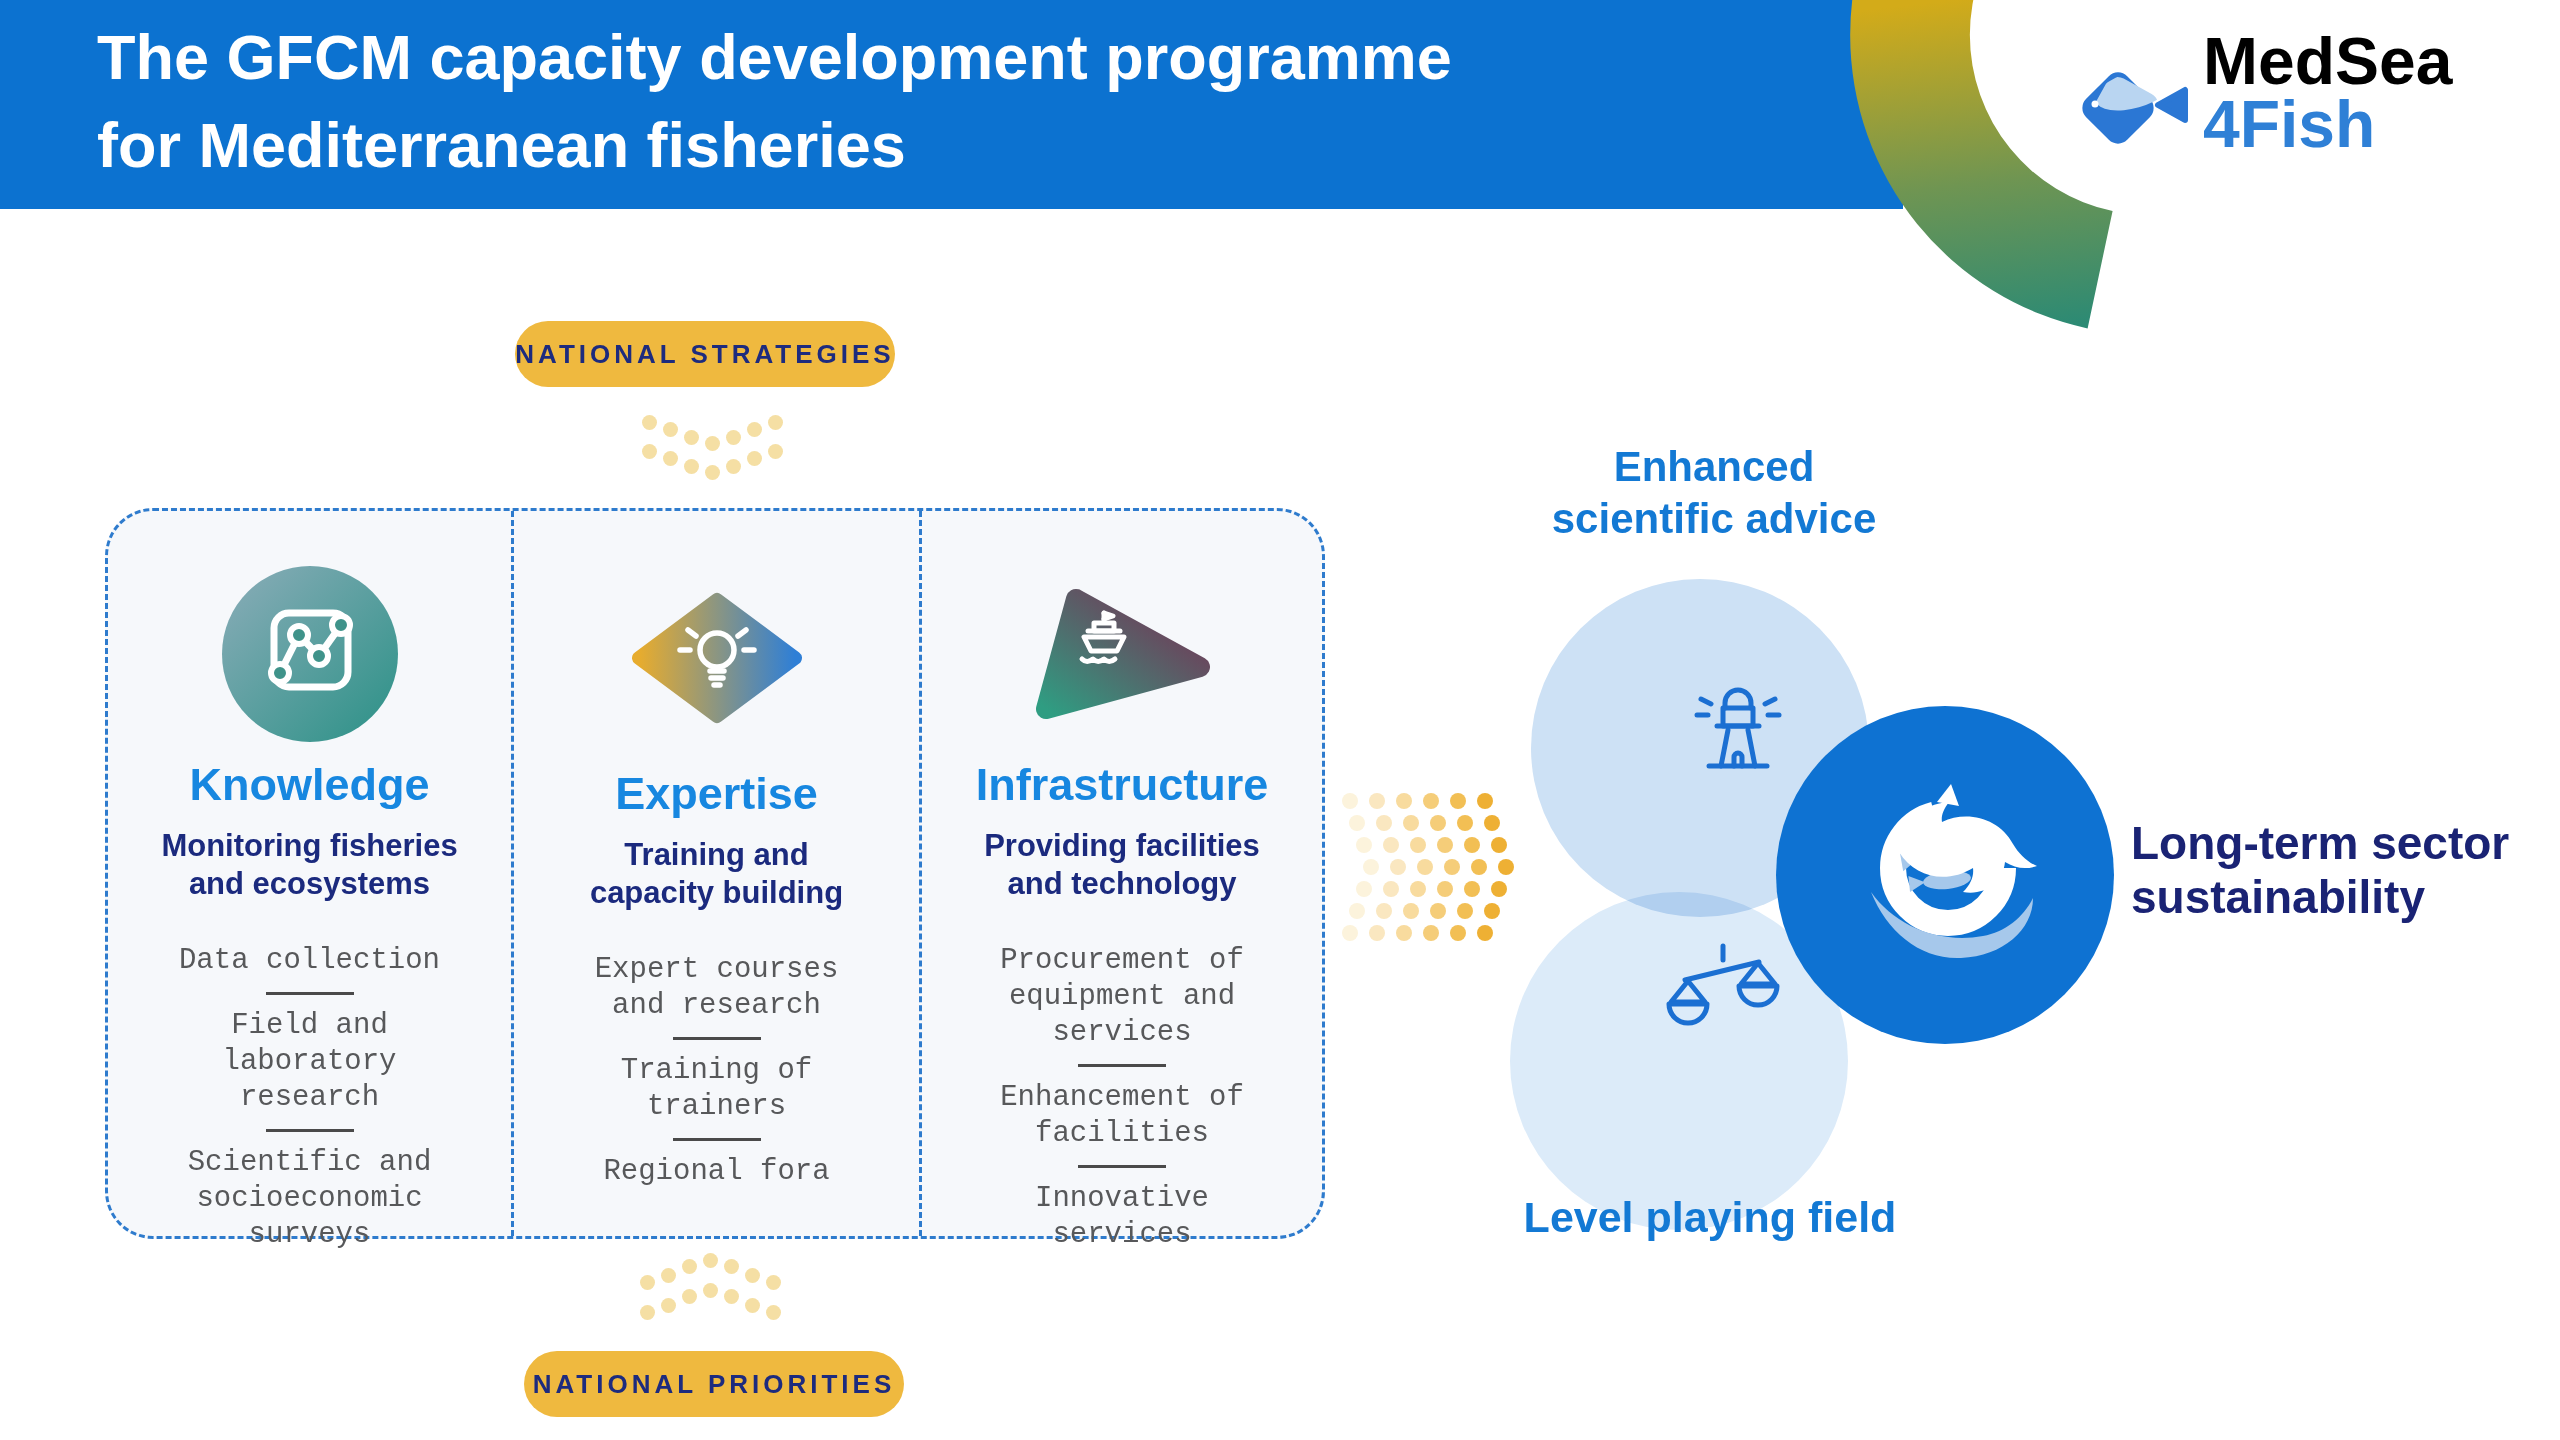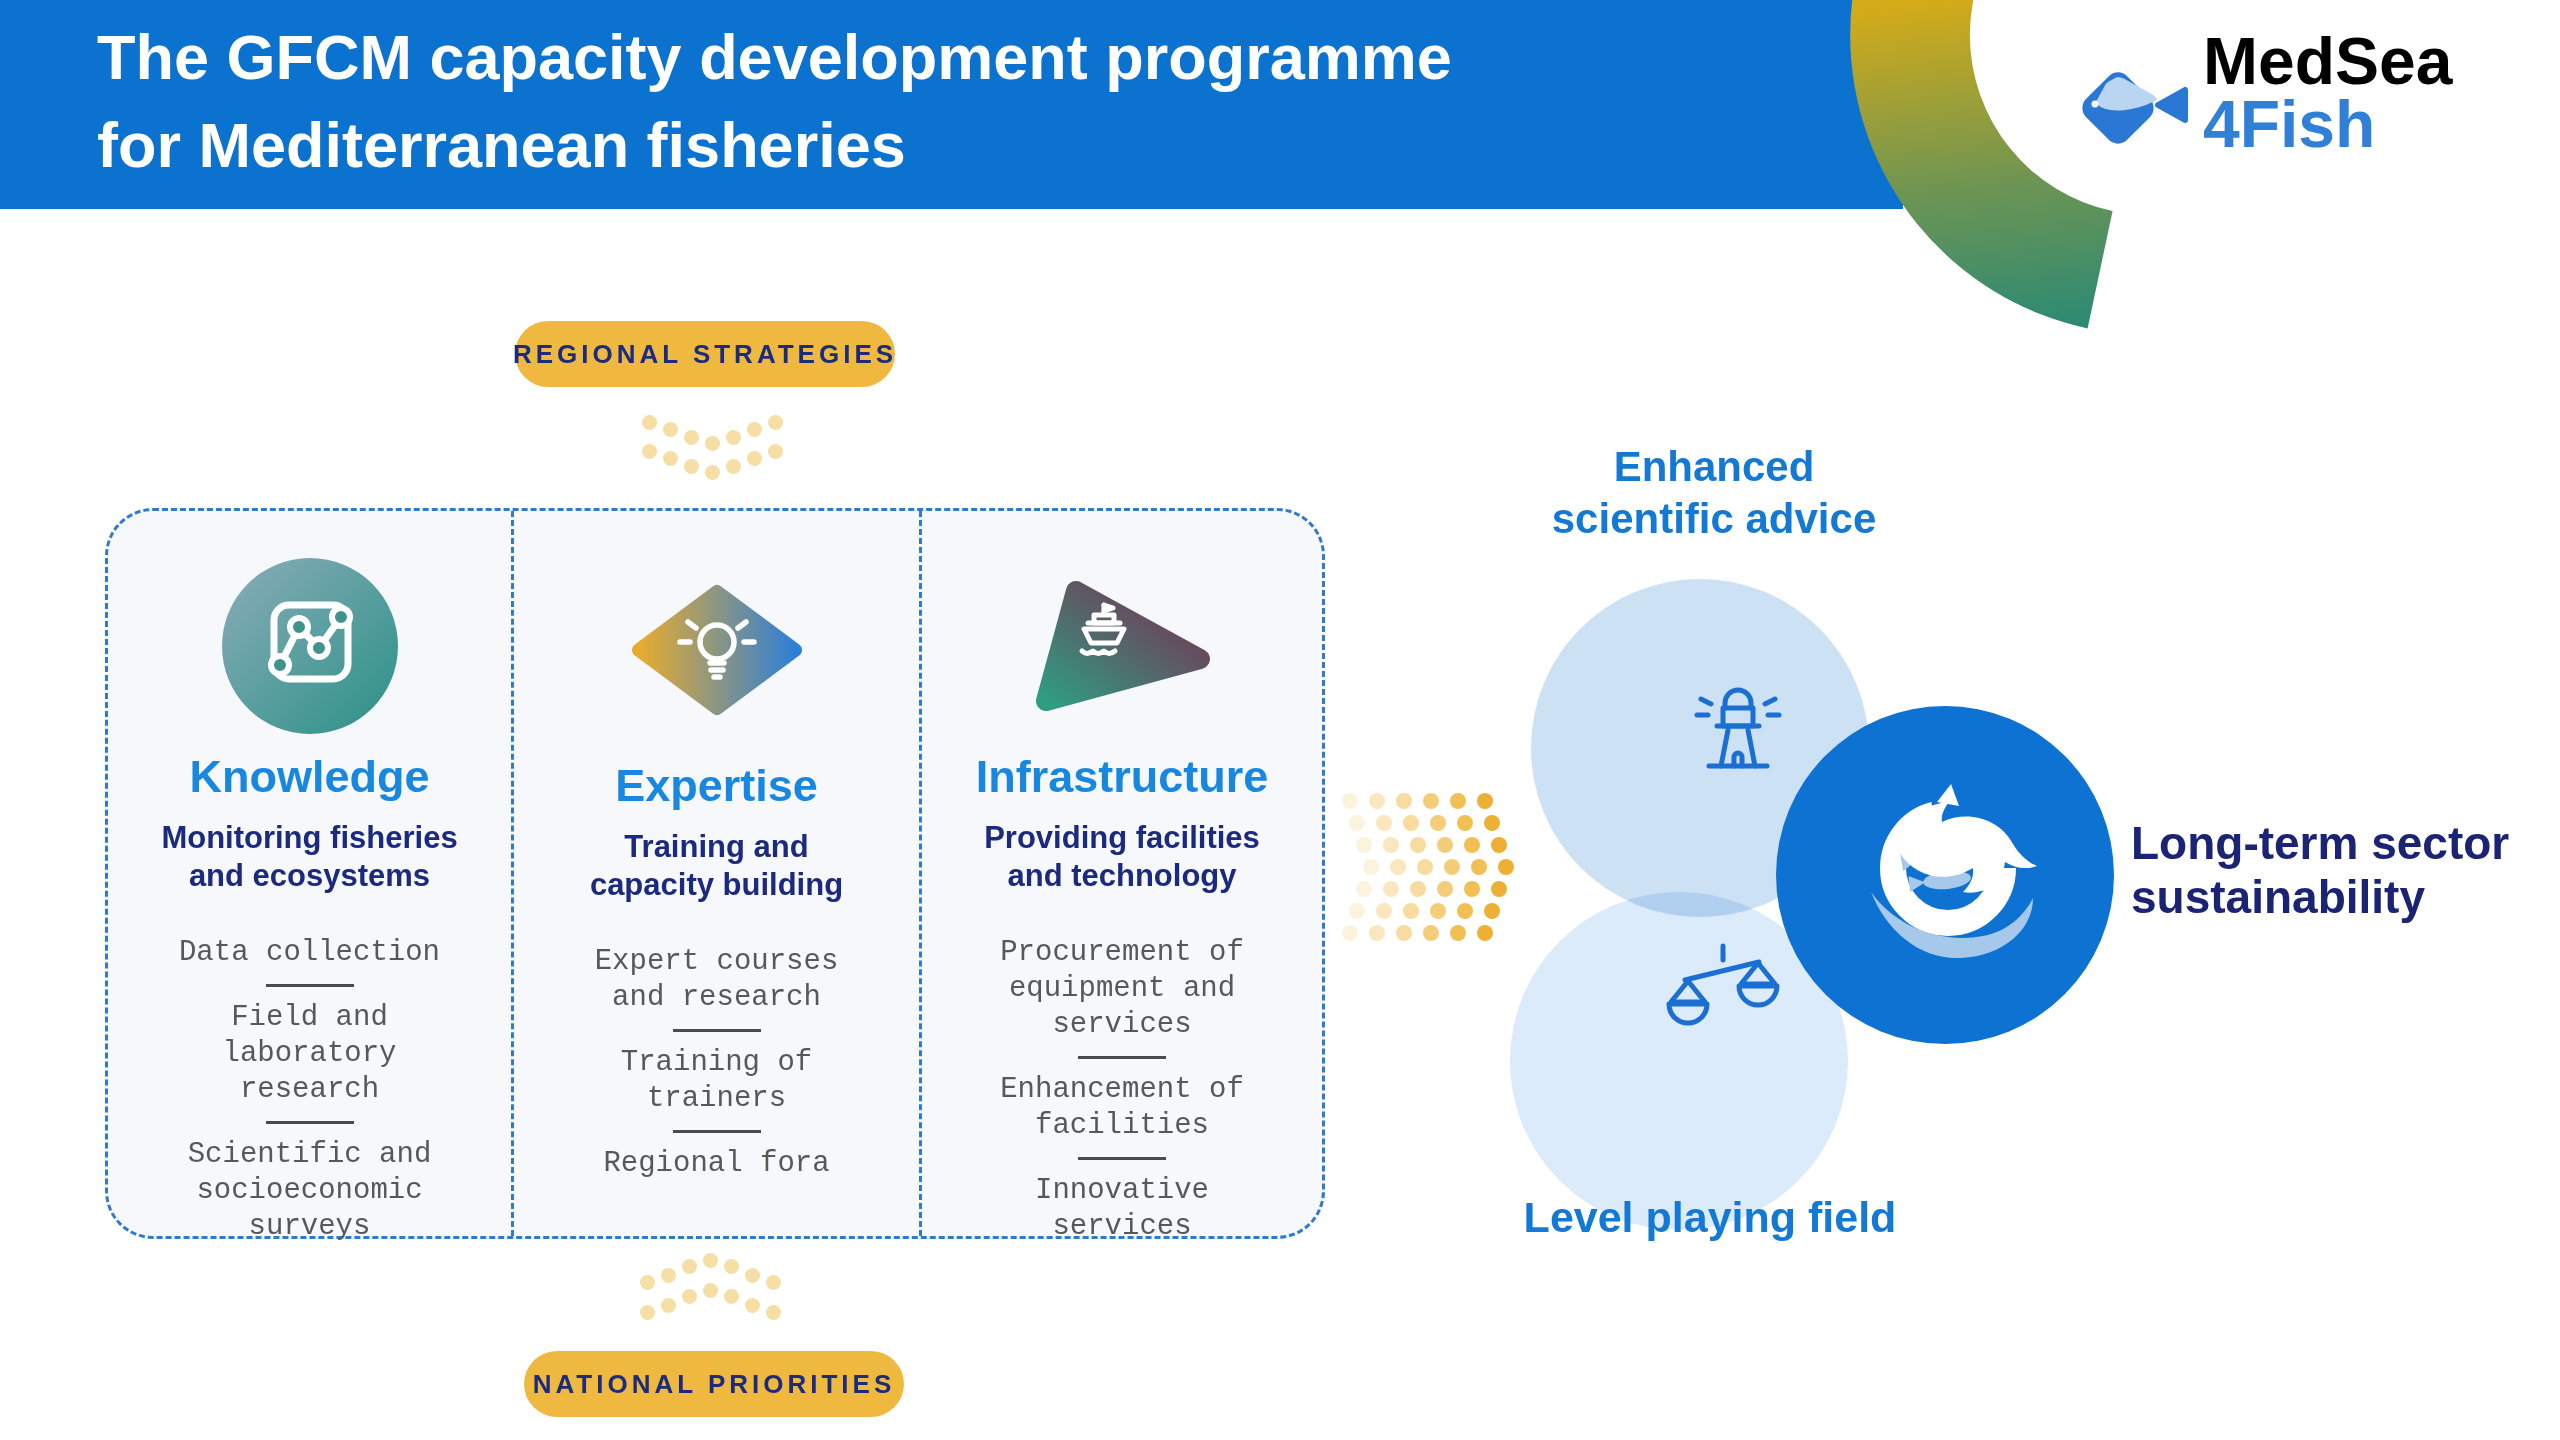--- a/index.html
+++ b/index.html
@@ -24,21 +24,21 @@
         color:#1d2b7e;font-weight:bold;font-size:26px;letter-spacing:4px;white-space:nowrap;}
   .pill.top{left:515px;top:321px;}
   .pill.bottom{left:524px;top:1351px;}
 
   
   .pillar-box{position:absolute;left:105px;top:508px;width:1220px;height:731px;
               border:3px dashed #2e7bcd;border-radius:48px;background:#f6f8fb;box-sizing:border-box;}
   .sep{position:absolute;top:0;bottom:0;width:0;border-left:3px dashed #2e7bcd;}
   .sep.s1{left:403px;}
   .sep.s2{left:811px;}
-  .col{position:absolute;top:9px;height:100%;display:flex;flex-direction:column;align-items:center;text-align:center;}
+  .col{position:absolute;top:17px;height:100%;display:flex;flex-direction:column;align-items:center;text-align:center;}
   .col.c1{left:0;width:403px;}
   .col.c2{left:406px;width:405px;}
   .col.c3{left:814px;width:400px;}
   .icon-zone{height:212px;display:flex;align-items:center;justify-content:center;margin-top:24px;}
   .col-title{margin-top:4px;font-size:45px;font-weight:bold;color:#1787e0;}
   .col-sub{margin-top:16px;font-size:31px;font-weight:bold;color:#1b2a7e;line-height:38px;}
   .c1 .col-sub{max-width:310px;}
   .c2 .col-sub{max-width:280px;}
   .c3 .col-sub{max-width:300px;}
   .items{margin-top:40px;font-size:29px;color:#57585a;line-height:36px;font-family:Liberation Mono, monospace;}
@@ -96,21 +96,21 @@
     <rect x="17" y="25" width="58" height="58" rx="13" transform="rotate(-45 46 54)" fill="#2b77d4"></rect>
     <ellipse cx="62" cy="36" rx="40" ry="18" transform="rotate(-16 62 36)" fill="#b9d5f1" clip-path="url(#fishBodyClip)"></ellipse>
     <circle cx="23" cy="50" r="3.5" fill="#ffffff"></circle>
     <path d="M86 51 L113 36 L113 66 Z" fill="#2b77d4" stroke="#2b77d4" stroke-width="6" stroke-linejoin="round"></path>
   </svg>
   <div class="logo-text">
     <div class="l1">MedSea</div>
     <div class="l2">4Fish</div>
   </div>
 
-  <div class="pill top">REGIONAL STRATEGIES</div>
+  <div class="pill top">NATIONAL STRATEGIES</div>
   <div class="pill bottom">NATIONAL PRIORITIES</div>
 
   <div id="dots-flow-down">
       <div class="dot" style="left: 642px; top: 415px; width: 15px; height: 15px; background: rgb(245, 223, 164);"></div>
       <div class="dot" style="left: 663px; top: 422px; width: 15px; height: 15px; background: rgb(245, 223, 164);"></div>
       <div class="dot" style="left: 684px; top: 430px; width: 15px; height: 15px; background: rgb(245, 223, 164);"></div>
       <div class="dot" style="left: 705px; top: 436px; width: 15px; height: 15px; background: rgb(245, 223, 164);"></div>
       <div class="dot" style="left: 726px; top: 430px; width: 15px; height: 15px; background: rgb(245, 223, 164);"></div>
       <div class="dot" style="left: 747px; top: 422px; width: 15px; height: 15px; background: rgb(245, 223, 164);"></div>
       <div class="dot" style="left: 768px; top: 415px; width: 15px; height: 15px; background: rgb(245, 223, 164);"></div>

